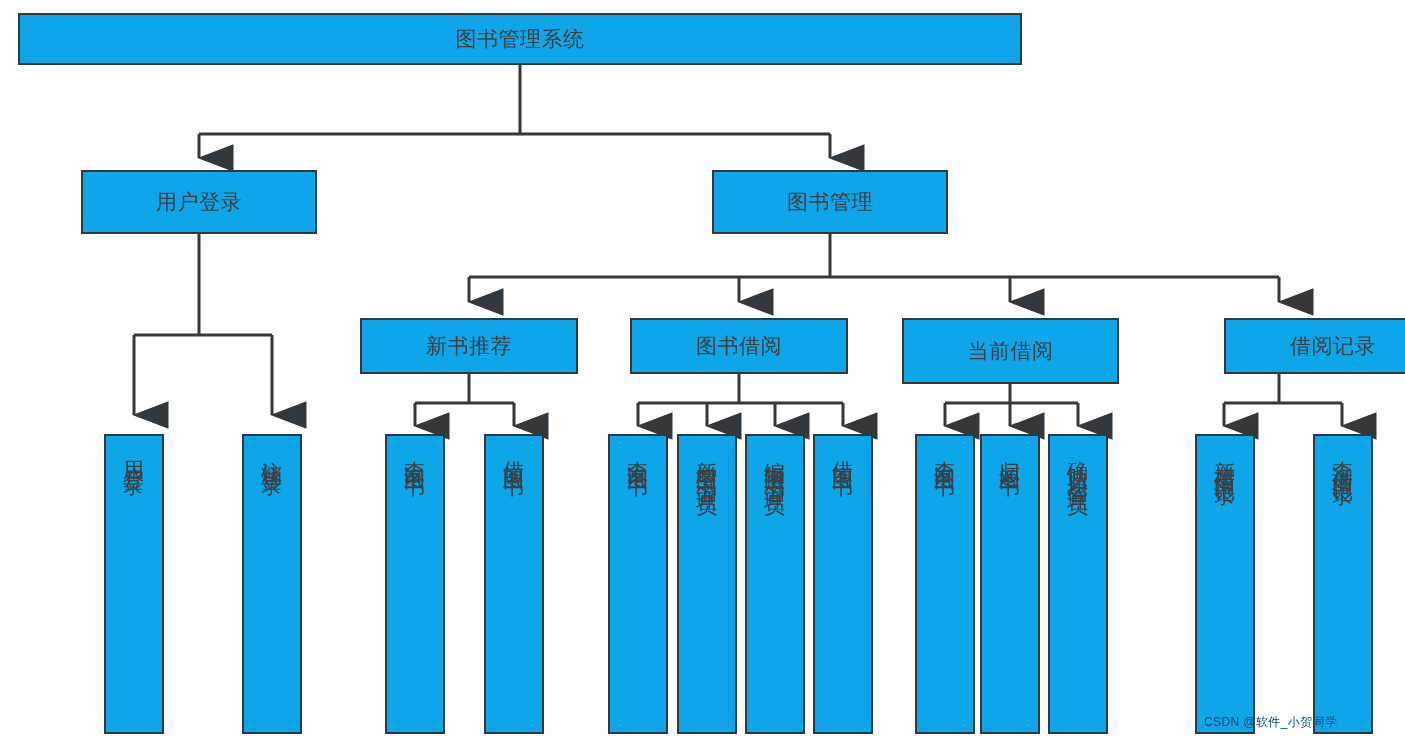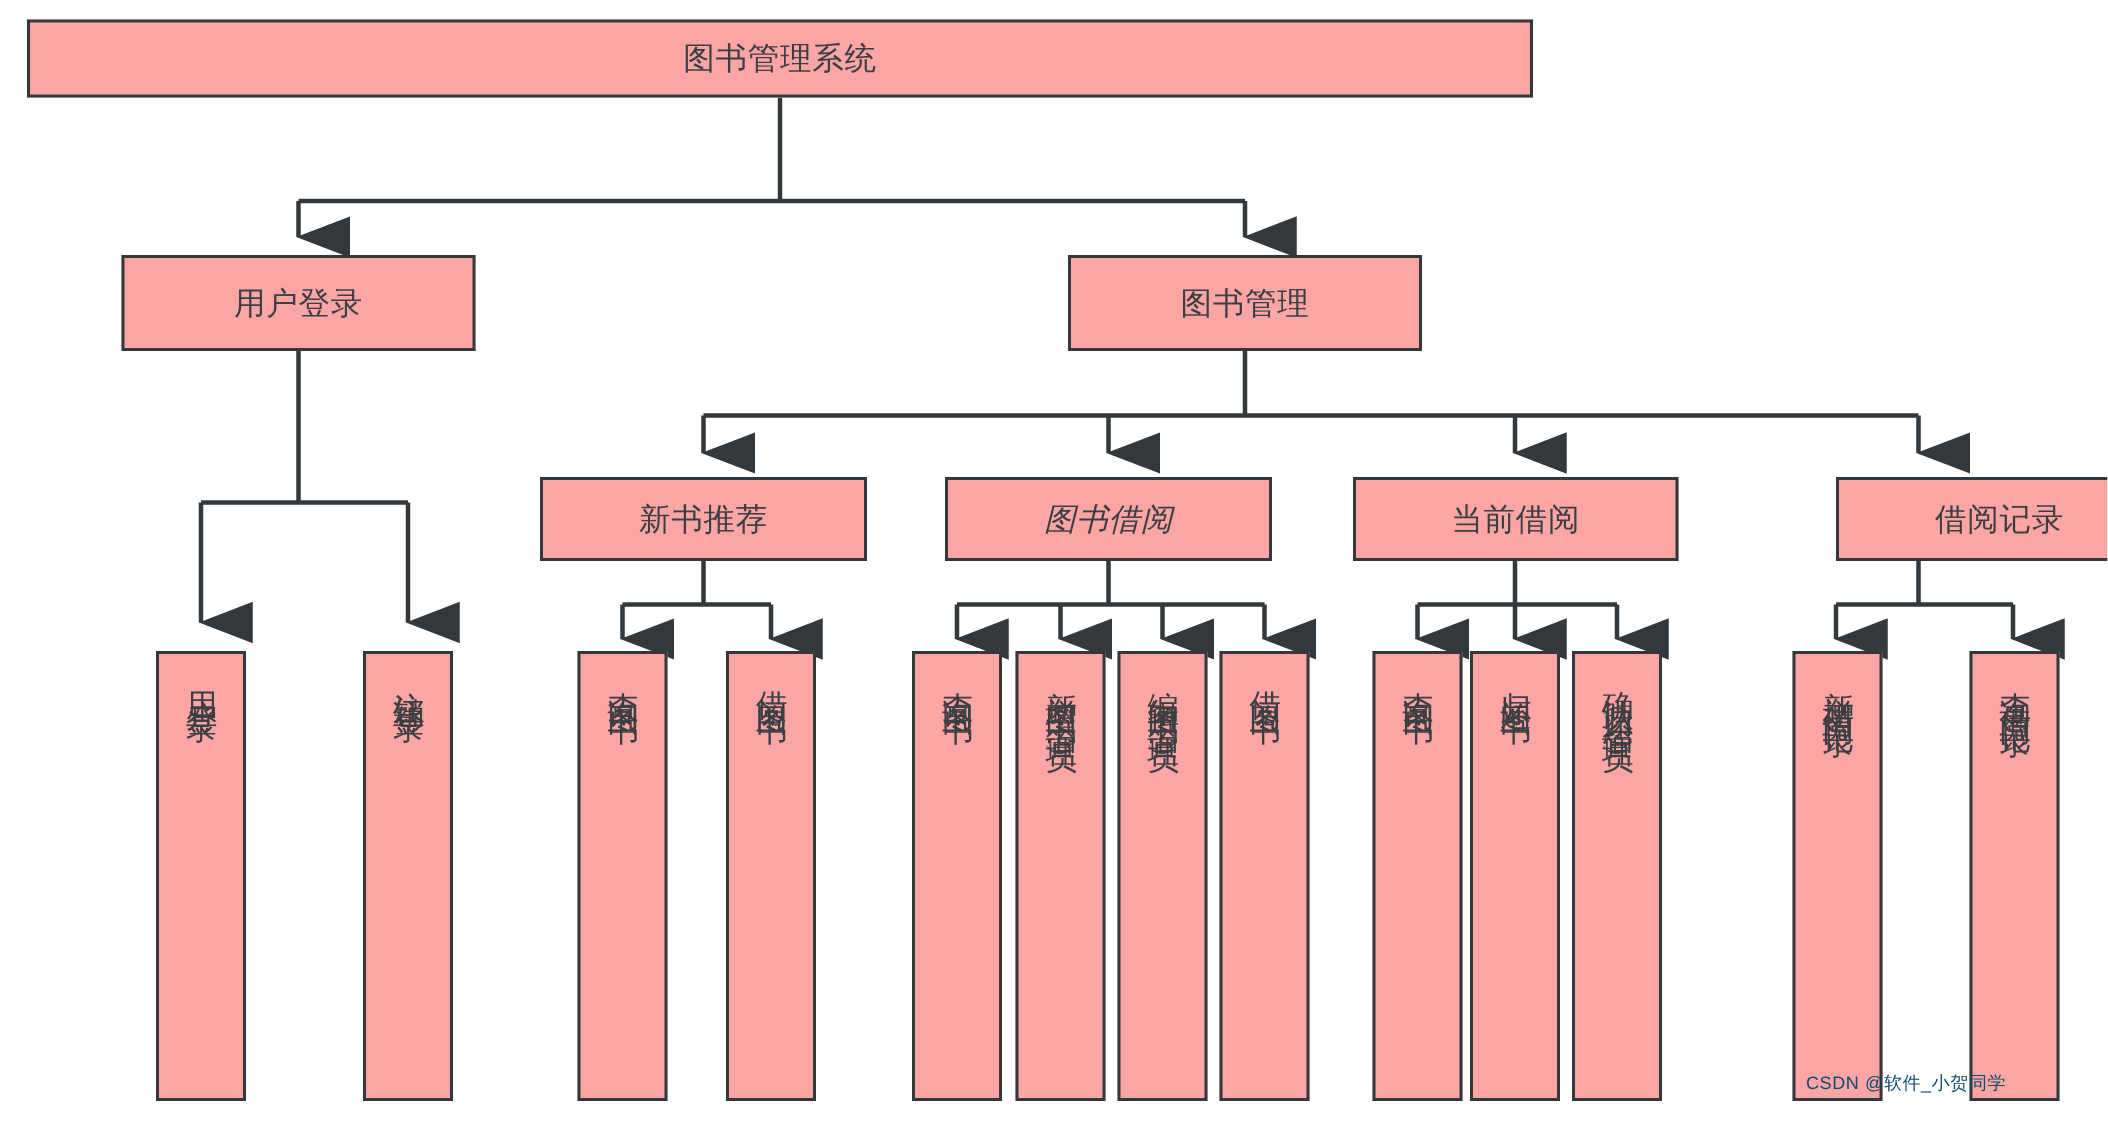--- a/index.html
+++ b/index.html
@@ -21,21 +21,21 @@
     position: absolute;
     left: 0;
     top: 0;
     width: 1405px;
     height: 747px;
   }
   .node {
     position: absolute;
     box-sizing: border-box;
     border: 2px solid #33383c;
-    background: #fca5a5;
+    background: #0ea5e9;
     color: #3b3f43;
     display: flex;
     align-items: center;
     justify-content: center;
     z-index: 3;
   }
   .node.h {
     font-size: 21px;
     letter-spacing: 0.5px;
   }
@@ -126,24 +126,24 @@
   <div class="node h" style="left:81px; top:170px; width:236px; height:64px;">
     <span>用户登录</span>
   </div>
   <div class="node h" style="left:712px; top:170px; width:236px; height:64px;text-align:center;">
     <span>图书管理</span>
   </div>
 
   <div class="node h" style="left:360px; top:318px; width:218px; height:56px;">
     <span>新书推荐</span>
   </div>
-  <div class="node h" style="left:630px; top:318px; width:218px; height:56px;font-style:italic;">
+  <div class="node h" style="left:630px; top:318px; width:218px; height:56px;">
     <span>图书借阅</span>
   </div>
-  <div class="node h" style="left:902px; top:318px; width:217px; height:56px;">
+  <div class="node h" style="left:902px; top:318px; width:217px; height:66px;">
     <span>当前借阅</span>
   </div>
   <div class="node h" style="left:1224px; top:318px; width:218px; height:56px;">
     <span>借阅记录</span>
   </div>
 
   <div class="node v" style="left:104px; top:434px; width:60px; height:300px;">
     <span class="vtext">用户登录</span>
   </div>
   <div class="node v" style="left:242px; top:434px; width:60px; height:300px;">

